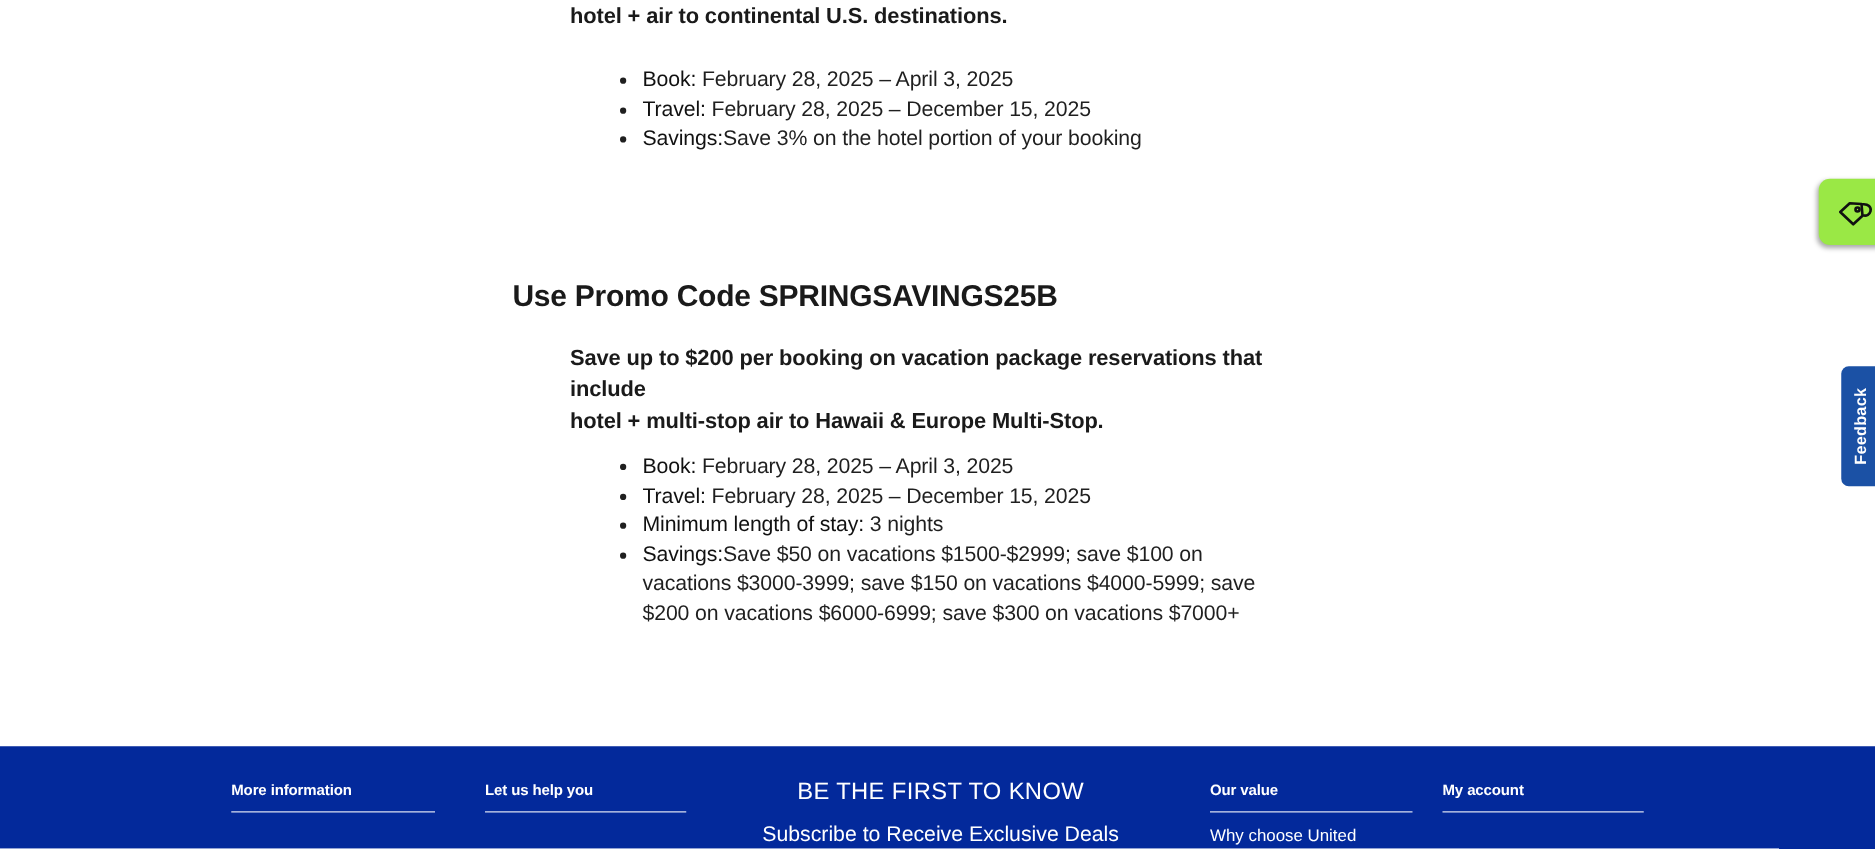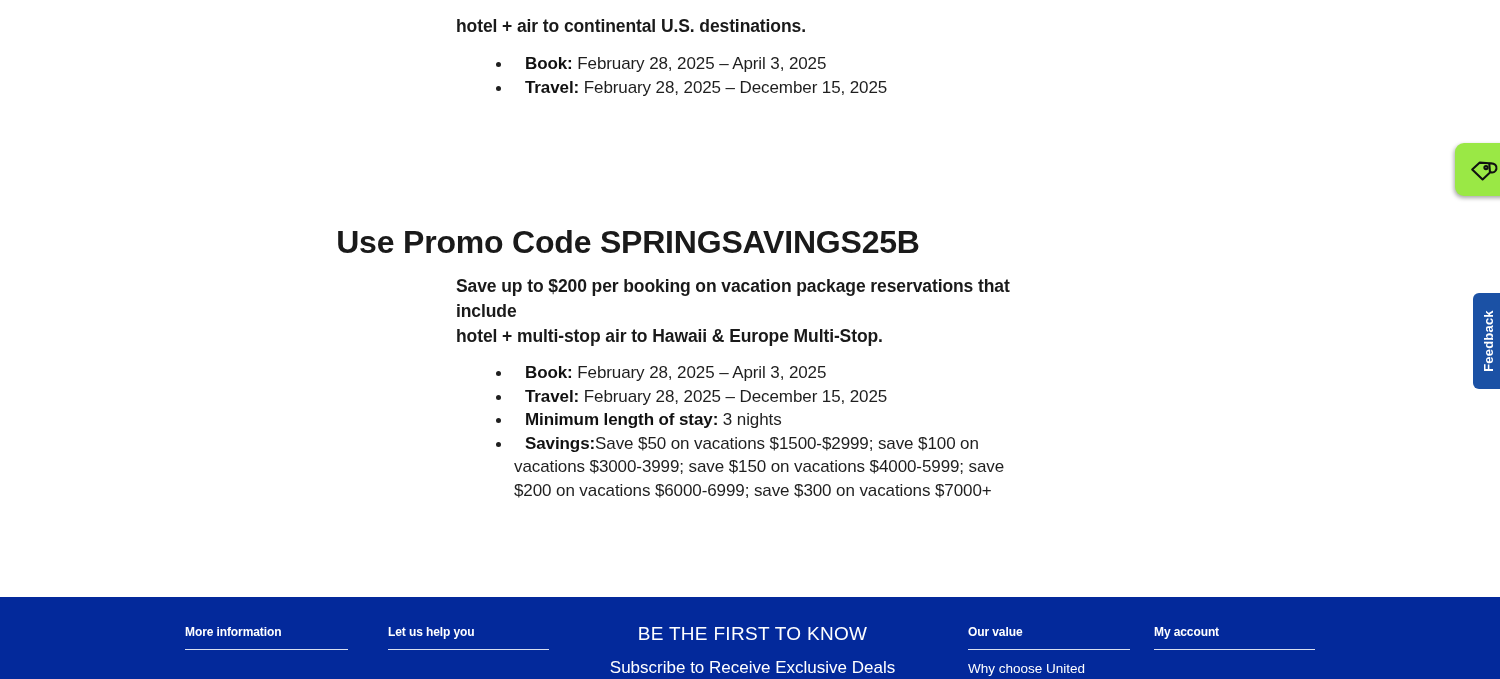--- a/index.html
+++ b/index.html
@@ -52,27 +52,26 @@
   }
   ul.promo-list li::before {
     content: "";
     position: absolute;
     left: 0; top: 10px;
     width: 5px; height: 5px;
     border-radius: 50%;
     background: #1f1f1f;
   }
   ul.promo-list li b {
-    font-weight: bold;
+    font-weight: normal;
     color: #111111;
-    margin-left: 11px;
   }
 
   .promo-heading {
-    font-size: 32px;
+    font-size: 24px;
     font-weight: bold;
     color: #1a1a1a;
     text-align: center;
     letter-spacing: -0.2px;
     width: 1256px;
   }
 
   
   .deals-badge {
     position: absolute;
@@ -179,30 +178,33 @@
     white-space: nowrap;
   }
 </style>
 </head>
 <body>
 
 <div id="page">
 
   <div class="content">
 
-    <div class="block lede" style="left:456px; top:14px; width:600px;">
+    <div class="block lede" style="left:456px; top:0; width:600px;">
       <span class="clip-line">hotel + air to continental U.S. destinations.</span>
     </div>
 
     <ul class="promo-list block" style="left:456px; top:52px; width:620px;">
       <li>
         <b>Book:</b><span> </span><span>February 28, 2025 – April 3, 2025</span>
       </li>
       <li>
         <b>Travel:</b><span> </span><span>February 28, 2025 – December 15, 2025</span>
+      </li>
+      <li>
+        <b>Savings:</b><span></span><span>Save 3% on the hotel portion of your booking</span>
       </li>
     </ul>
 
     <div class="block promo-heading" style="left:0px; top:224px;">Use Promo Code SPRINGSAVINGS25B</div>
 
     <div class="block lede" style="left:456px; top:274px; width:600px;">
       <span class="clip-line">Save up to $200 per booking on vacation package reservations that include</span>
       <span class="clip-line">hotel + multi-stop air to Hawaii &amp; Europe Multi-Stop.</span>
     </div>
 

